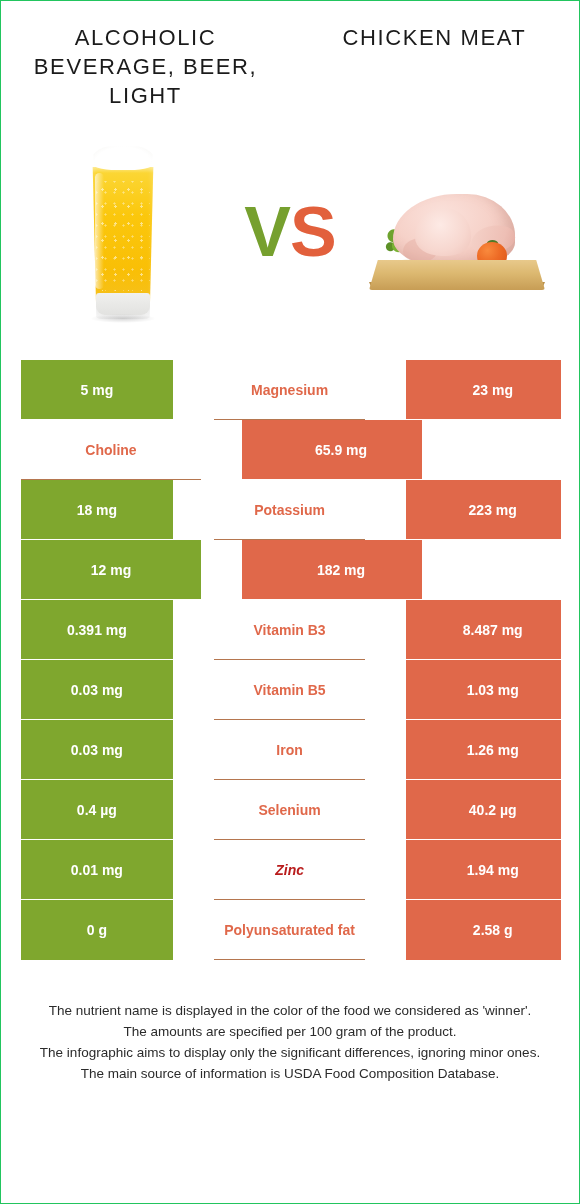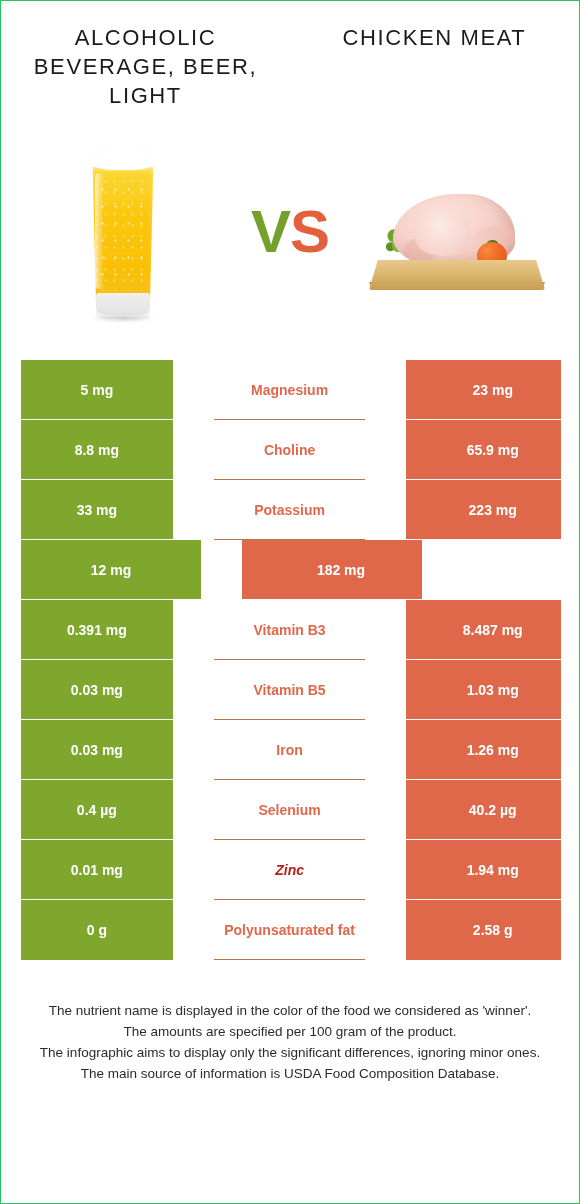--- a/index.html
+++ b/index.html
@@ -59,21 +59,21 @@
     justify-content: center;
   }
   .hero-left  { left: 6px; }
   .hero-right { right: 6px; }
 
   .vs-wrap {
     position: absolute;
     left: 50%;
     top: 50%;
     transform: translate(-50%, -50%);
-    font-size: 60px;
+    font-size: 70px;
     font-weight: 700;
     letter-spacing: -1px;
     line-height: 1;
     white-space: nowrap;
     z-index: 5;
   }
   .vs-v { color: #76A02E; }
   .vs-s { color: #E2603C; }
 
   
@@ -355,26 +355,25 @@
 
   </div>
 
   <div class="table" id="nutrient-table">
       <div class="row">
         <div class="cell cell-left">5 mg</div>
         <div class="cell cell-mid" style="color: rgb(224, 104, 74);">Magnesium</div>
         <div class="cell cell-right">23 mg</div>
       </div>
       <div class="row">
-        <div class="cell cell-left">8.8 mg</div>
         <div class="cell cell-mid" style="color: rgb(224, 104, 74);">Choline</div>
         <div class="cell cell-right">65.9 mg</div>
       </div>
       <div class="row">
-        <div class="cell cell-left">33 mg</div>
+        <div class="cell cell-left">18 mg</div>
         <div class="cell cell-mid" style="color: rgb(224, 104, 74);">Potassium</div>
         <div class="cell cell-right">223 mg</div>
       </div>
       <div class="row">
         <div class="cell cell-left">12 mg</div>
         <div class="cell cell-right">182 mg</div>
       </div>
       <div class="row">
         <div class="cell cell-left">0.391 mg</div>
         <div class="cell cell-mid" style="color: rgb(224, 104, 74);">Vitamin B3</div>

